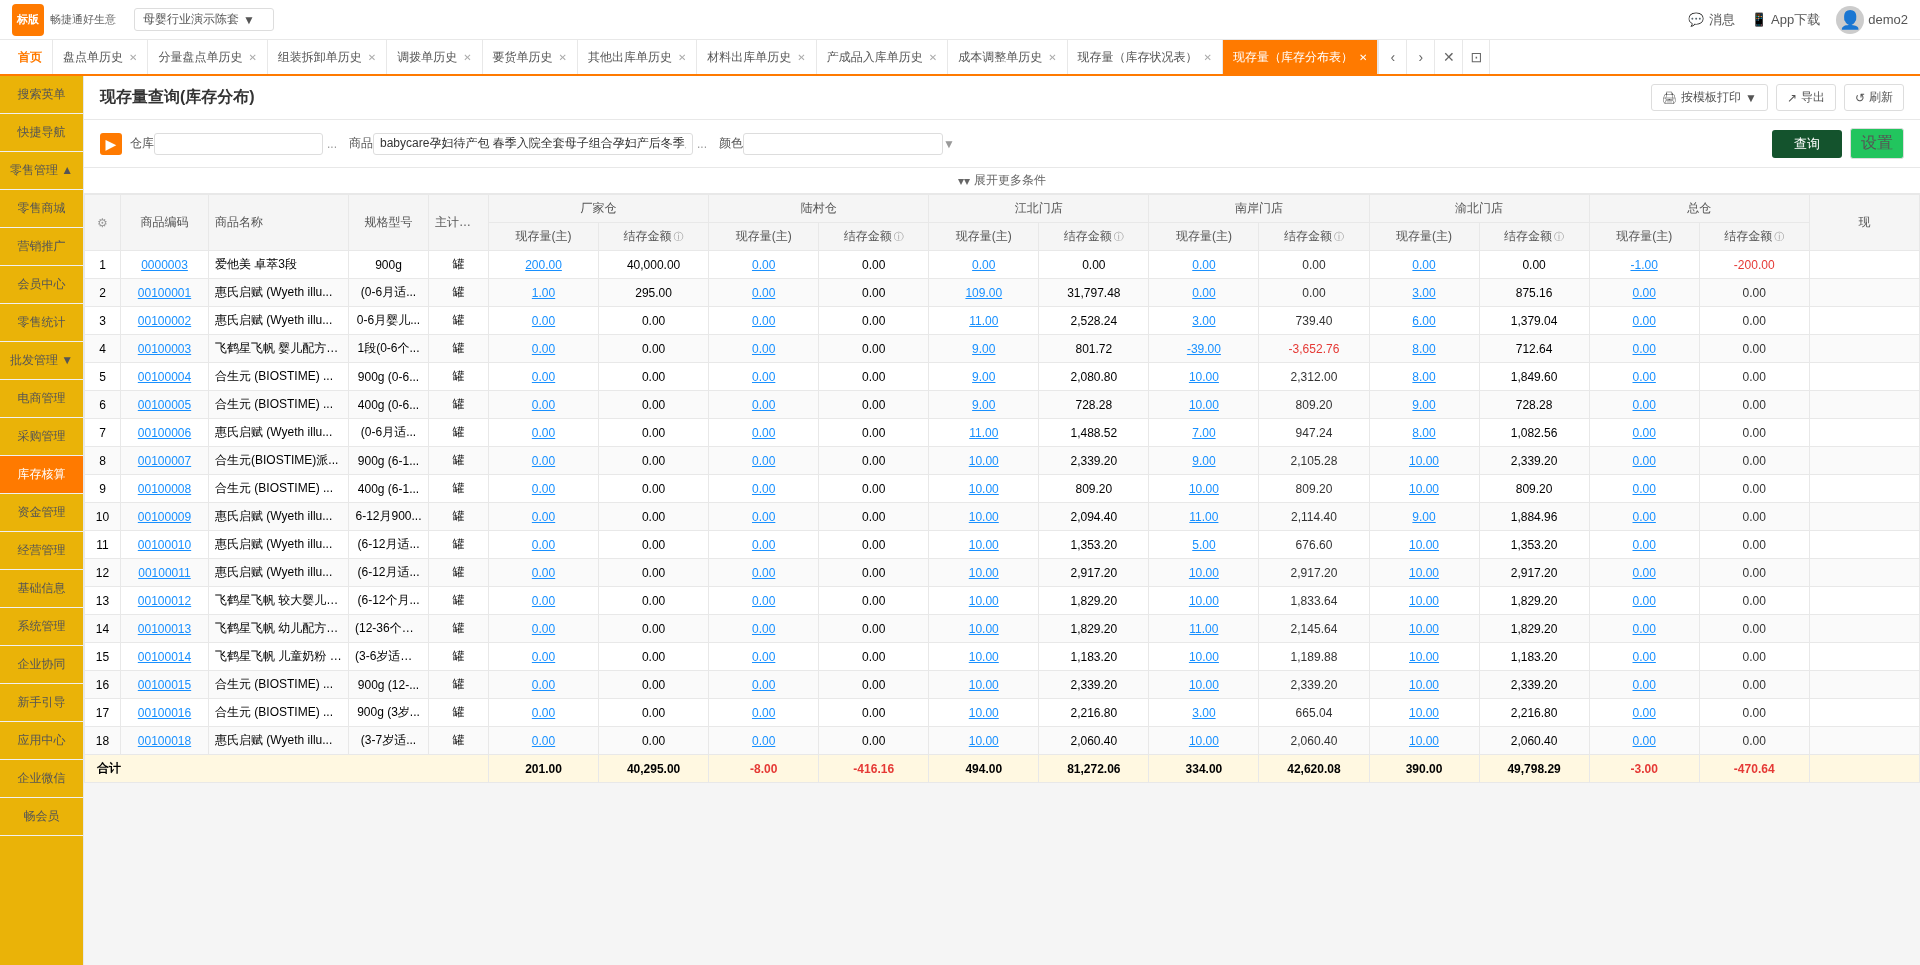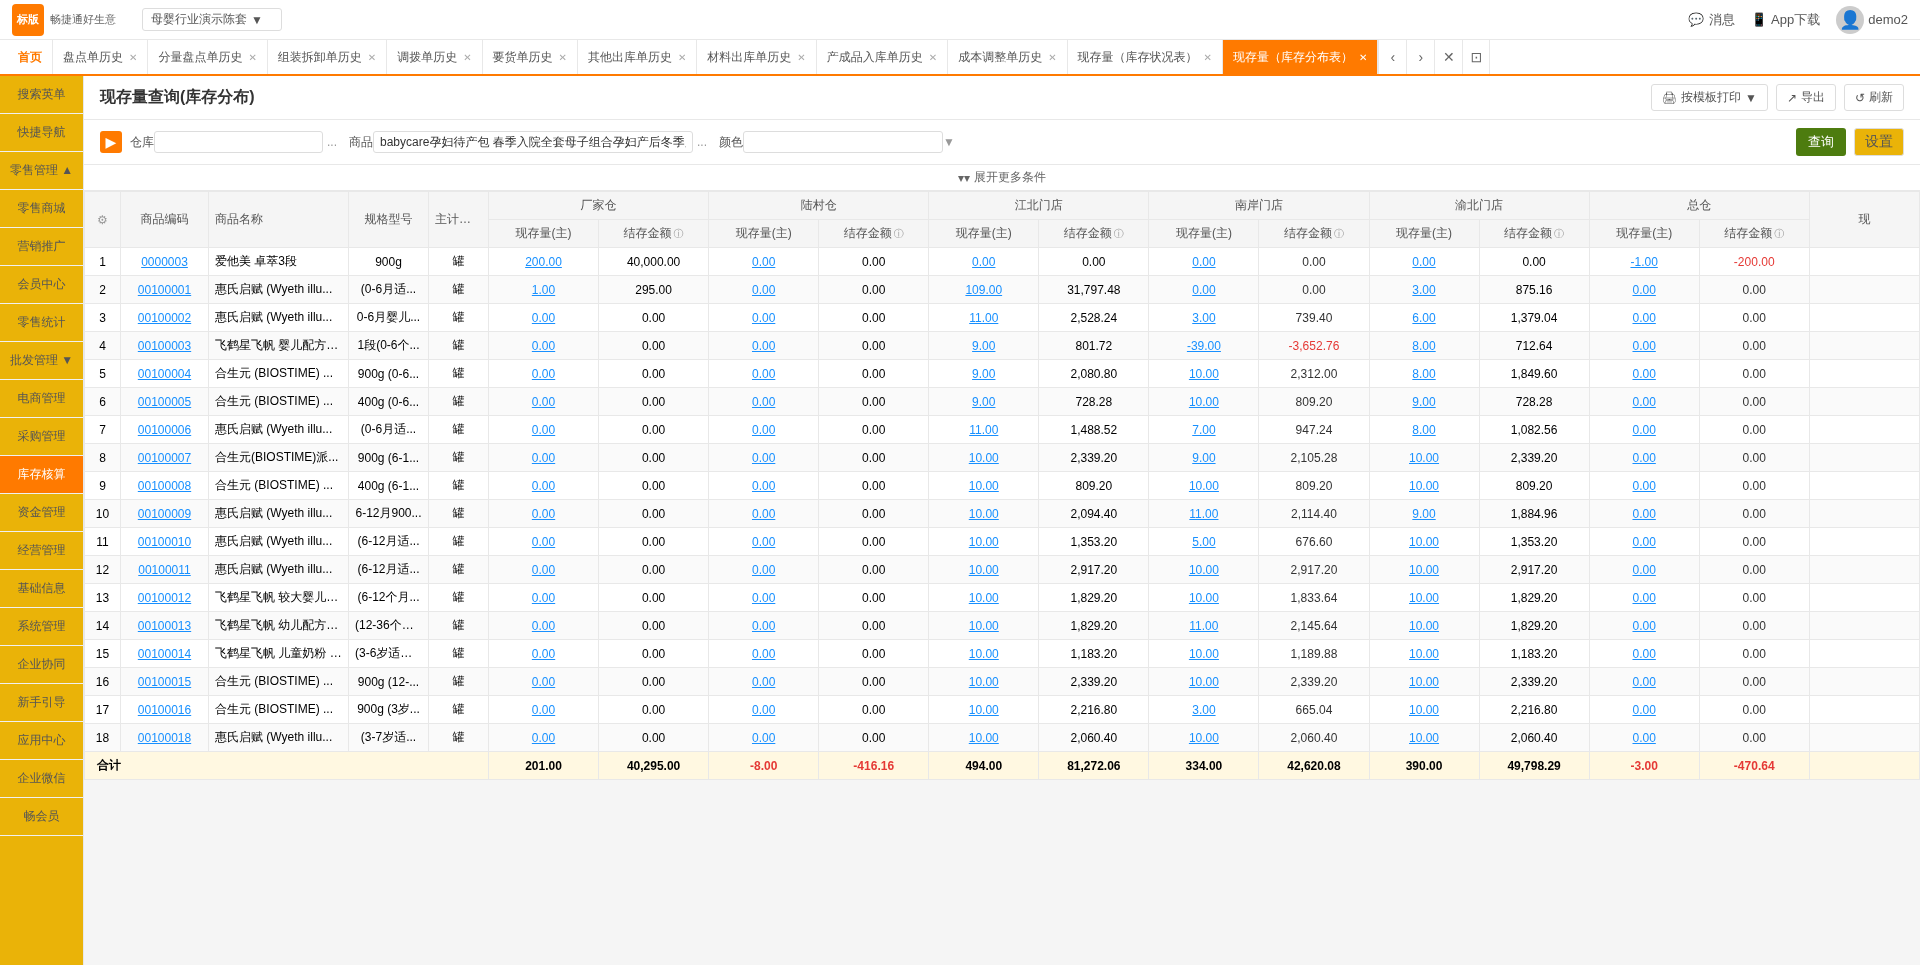--- a/index.html
+++ b/index.html
@@ -86,26 +86,26 @@
       border: 1px solid #ddd; border-radius: 3px; padding: 3px 6px;
       font-size: 12px; color: #333; min-width: 80px;
     }
     .filter-input-long { min-width: 320px; }
     .filter-dots { color: #999; cursor: pointer; padding: 0 4px; }
     .btn-expand {
       display: flex; align-items: center; gap: 4px; color: #666;
       cursor: pointer; border: none; background: none; font-size: 12px;
     }
     .btn-query {
-      background: #4d7c0f; color: #fff; border: none; border-radius: 3px;
-      padding: 5px 12px; cursor: pointer; font-size: 13px;
+      background: #14532d; color: #fff; border: none; border-radius: 3px;
+      padding: 5px 22px; cursor: pointer; font-size: 13px;
     }
     .btn-setting {
-      border: 1px solid #ddd; background: #eab308; border-radius: 3px;
-      padding: 4px 10px; cursor: pointer; font-size: 14px; color: #555;
+      border: 1px solid #ddd; background: #22c55e; border-radius: 3px;
+      padding: 4px 10px; cursor: pointer; font-size: 16px; color: #555;
     }
 
     
     .table-container { flex: 1; overflow: auto; padding: 0; background: #f5f5f5; }
     .data-table {
       width: 100%; border-collapse: collapse; background: #fff;
       font-size: 12px; table-layout: fixed;
     }
     .data-table th, .data-table td {
       border: 1px solid #e8e8e8; padding: 5px 6px; text-align: center;
@@ -137,21 +137,21 @@
     
     ::-webkit-scrollbar { width: 6px; height: 6px; }
     ::-webkit-scrollbar-thumb { background: #ccc; border-radius: 3px; }
 
     .filter-row2 { display: flex; align-items: center; justify-content: center; padding: 4px 0; background: #fff; border-bottom: 1px solid #e8e8e8; }
 
     
     .industry-select {
       display: flex; align-items: center; gap: 4px; padding: 2px 8px;
       border: 1px solid #ddd; border-radius: 3px; cursor: pointer;
-      font-size: 12px; color: #555; background: #fff; margin-left: 18px;
+      font-size: 12px; color: #555; background: #fff; margin-left: 10px;
       min-width: 140px;
     }
   </style>
 </head>
 <body>
 
 <div class="topbar">
   <div class="topbar-left">
     <div class="logo-area">
       <div class="logo-icon">

